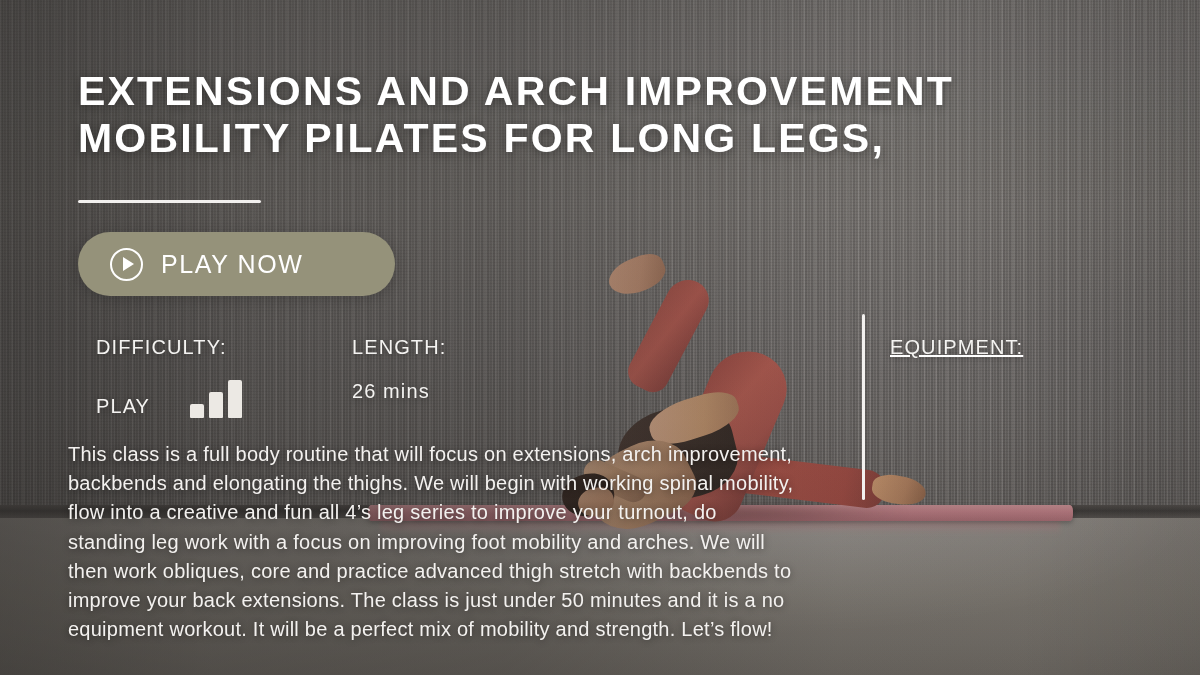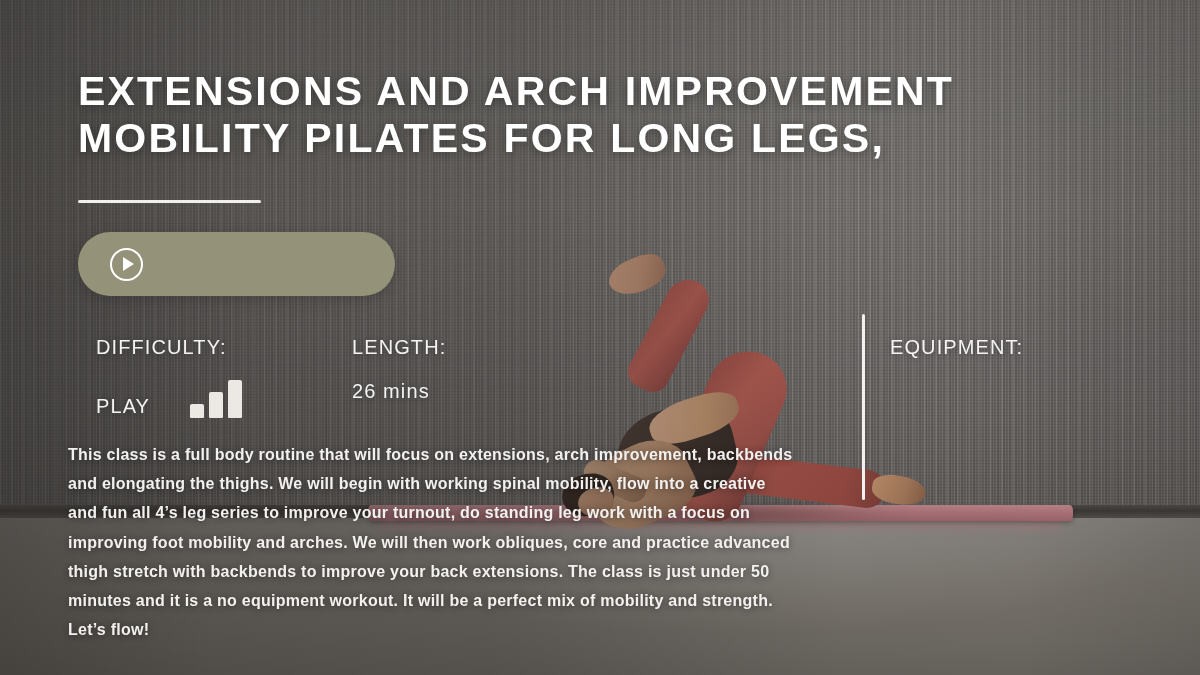--- a/index.html
+++ b/index.html
@@ -201,21 +201,21 @@
     color:#fff; font-size:25px; letter-spacing:1.6px; font-weight:normal;
     white-space:nowrap;
   }
 
   
   .meta { position:absolute; left:0; top:336px; width:1088px; height:80px; }
 
   .meta-col { position:absolute; color:#fff; }
   .meta-col.difficulty { left:96px; }
   .meta-col.length     { left:352px;text-align:right; }
-  .meta-col.equipment  { left:890px; }
+  .meta-col.equipment  { left:890px;text-decoration:underline; }
 
   .meta-label {
     font-size:20px; letter-spacing:1.1px; font-weight:normal;
     color:#f4f3f1; white-space:nowrap;
     text-shadow:0 1px 6px rgba(0,0,0,.3);
   }
   .meta-value-row { display:flex; align-items:flex-end; gap:16px; margin-top:21px; }
   .meta-value {
     font-size:20px; letter-spacing:1.1px; color:#f4f3f1; white-space:nowrap;
     text-shadow:0 1px 6px rgba(0,0,0,.3);
@@ -232,22 +232,22 @@
   .divider {
     position:absolute; left:862px; top:314px; width:3px; height:186px;
     background:#f3f1ef; border-radius:2px;
   }
   .mat-icon { margin-left:14px; margin-bottom:1px; }
 
   
   .desc {
     position:absolute; left:68px; top:440px; width:730px;
     color:#f3f1ef;
-    font-size:16px; line-height:29.2px; letter-spacing:.25px;
-    font-weight:bold;
+    font-size:20px; line-height:29.2px; letter-spacing:.25px;
+    font-weight:normal;
     text-shadow:0 1px 7px rgba(0,0,0,.45);
   }
 </style>
 </head>
 <body>
 
 <div class="stage">
 
   <div class="photo">
     <div class="wall"></div>
@@ -282,20 +282,21 @@
       <span class="title-line">EXTENSIONS AND ARCH IMPROVEMENT</span>
       <span class="title-line">MOBILITY PILATES FOR LONG LEGS,</span>
     </h1>
 
     <div class="rule"></div>
 
     <button class="play-btn">
       <span class="play-circle">
         <span class="play-tri"></span>
       </span>
+      <span class="play-label">PLAY NOW</span>
     </button>
 
     <div class="meta">
 
       <div class="meta-col difficulty">
         <div class="meta-label">DIFFICULTY:</div>
         <div class="meta-value-row">
           <span class="meta-value">PLAY</span>
           <span class="bars">
             <span class="bar b1"></span>

